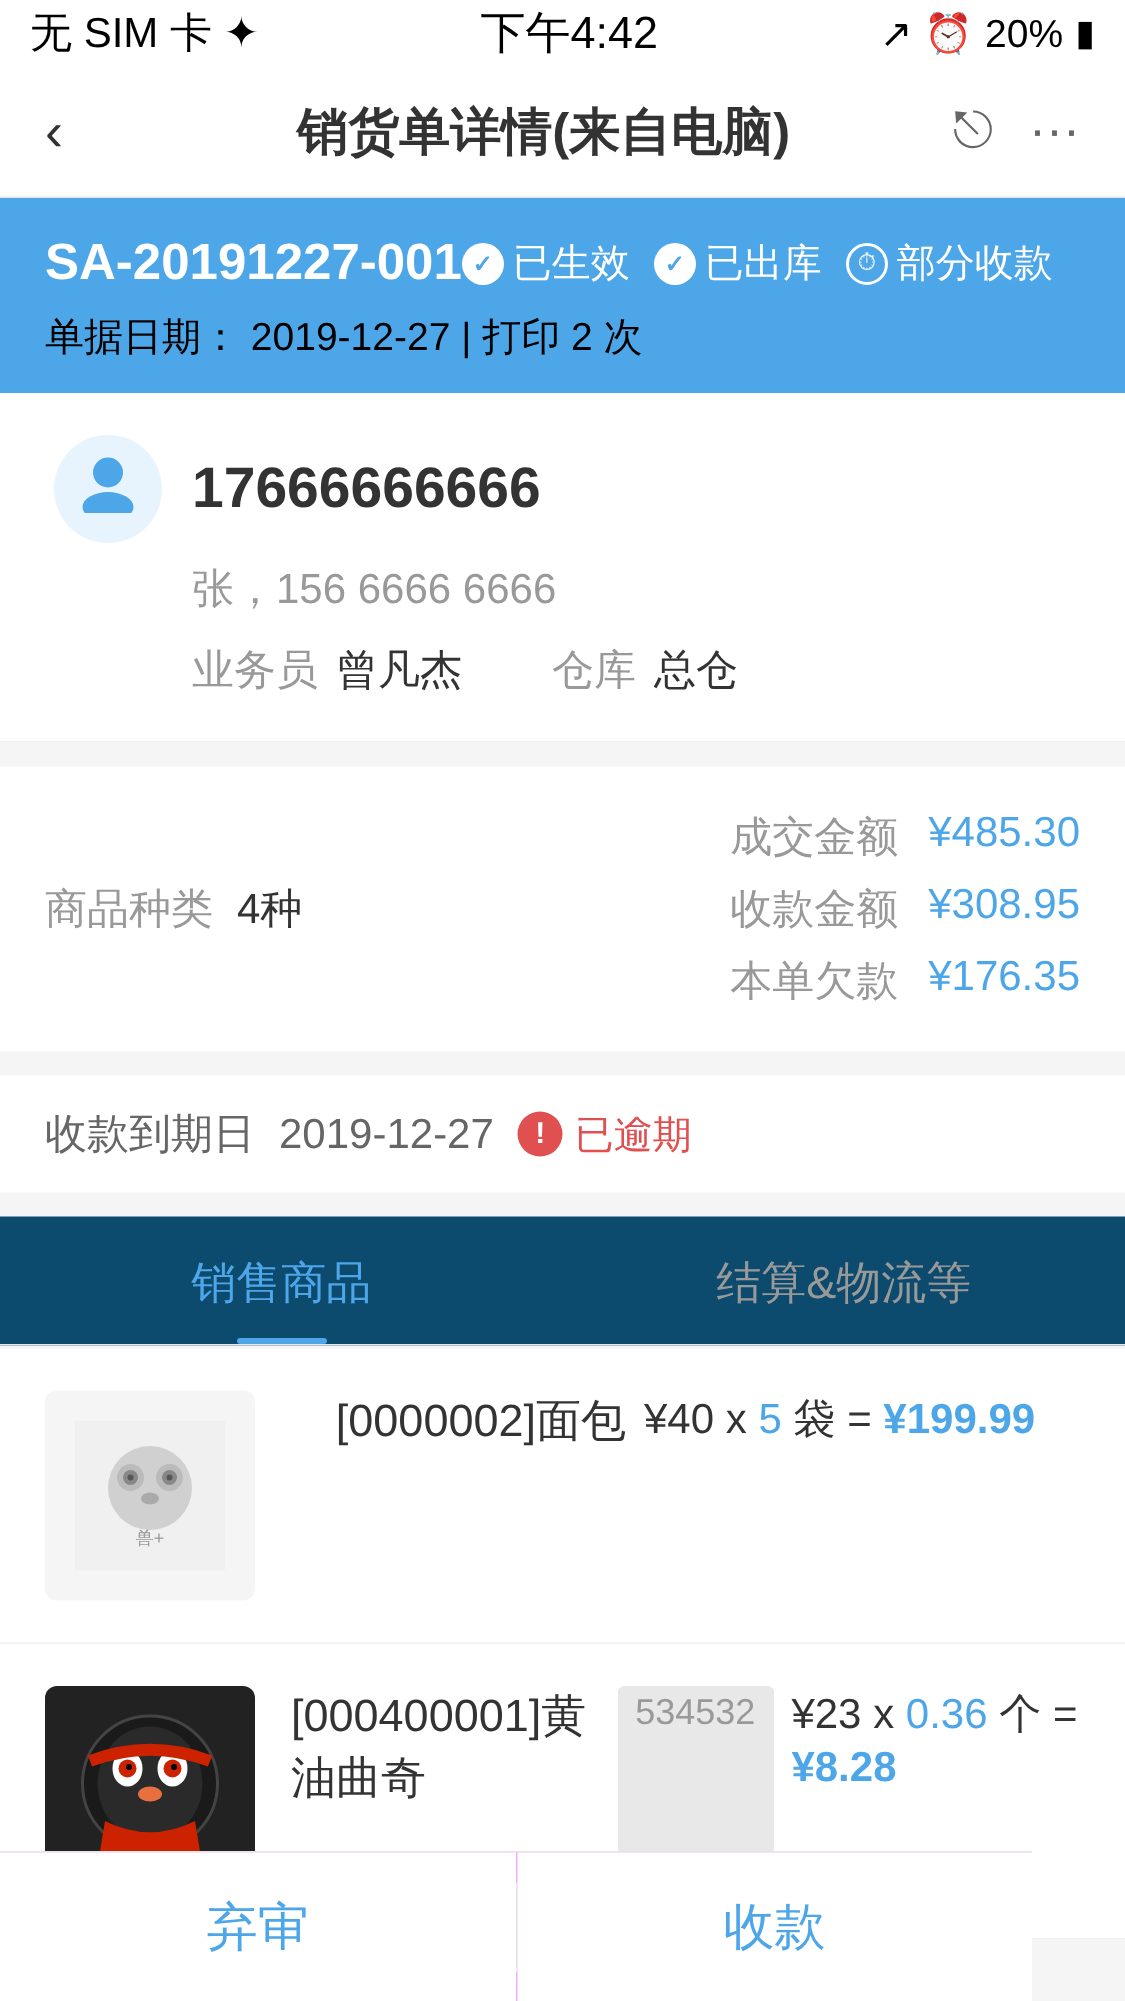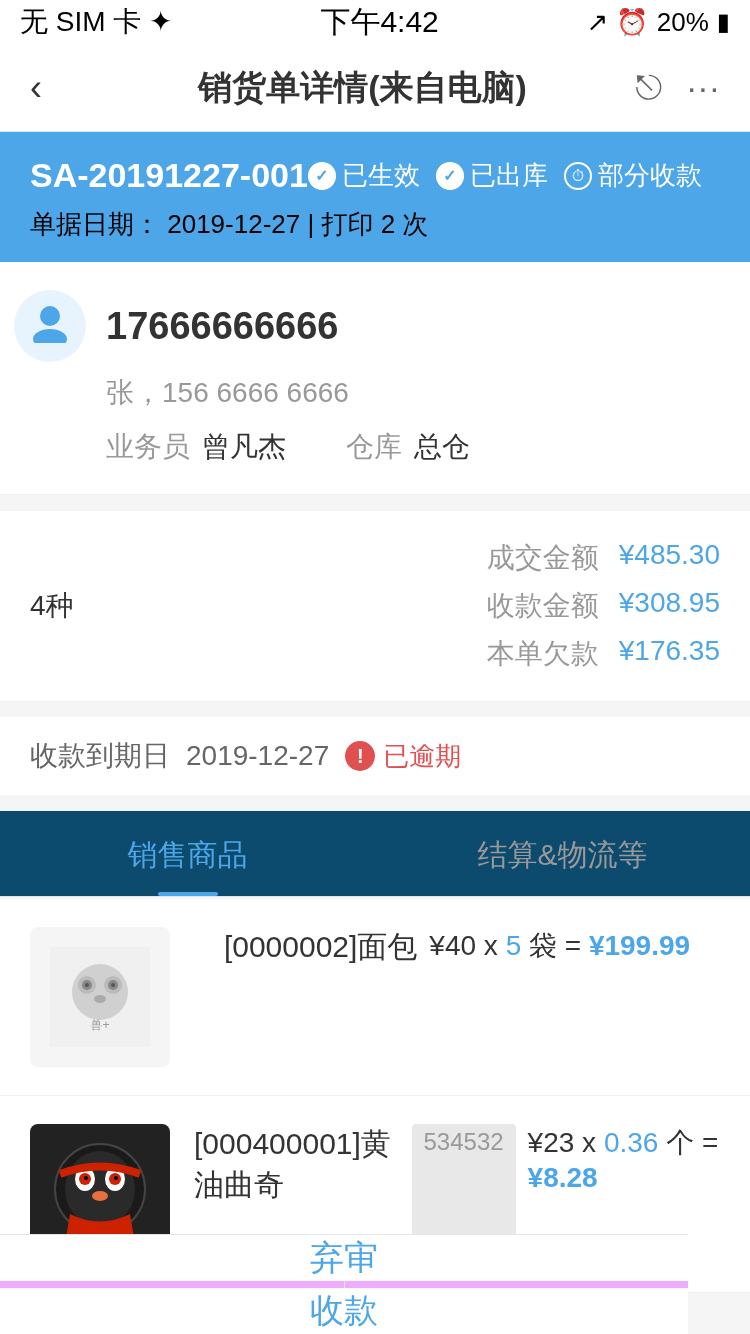--- a/index.html
+++ b/index.html
@@ -107,21 +107,21 @@
       justify-content: center;
     }
     .header-row2 {
       font-size: 26px;
       color: #000000;
     }
 
     
     .customer-section {
       background: #fff;
-      padding: 28px 14px;
+      padding: 28px 36px;
       margin-bottom: 0;
       border-bottom: 1px solid #f0f0f0;
     }
     .customer-row {
       display: flex;
       align-items: center;
       gap: 20px;
       margin-bottom: 12px;
     }
     .avatar {
@@ -316,21 +316,20 @@
     
     .bottom-actions {
       position: fixed;
       bottom: 0;
       left: 0;
       width: 688px;
       height: 100px;
       background: #f0abfc;
       border-top: 1px solid #e5e5e5;
       display: flex;
-      flex-direction: column;
     }
     .action-btn {
       flex: 1;
       display: flex;
       align-items: center;
       justify-content: center;
       font-size: 34px;
       cursor: pointer;
       border: none;
       background: #fff;
@@ -419,20 +418,21 @@
     <div class="meta-item">
       <span class="meta-label">仓库</span>
       <span class="meta-value">总仓</span>
     </div>
   </div>
 </div>
 
 <div class="summary-section">
   <div class="summary-grid">
     <div class="summary-left">
+      <span class="summary-label">商品种类</span>
       <span class="summary-count">4种</span>
     </div>
     <div class="summary-right">
       <div class="amount-row">
         <span class="amount-label">成交金额</span>
         <span class="amount-value">¥485.30</span>
       </div>
       <div class="amount-row">
         <span class="amount-label">收款金额</span>
         <span class="amount-value">¥308.95</span>

